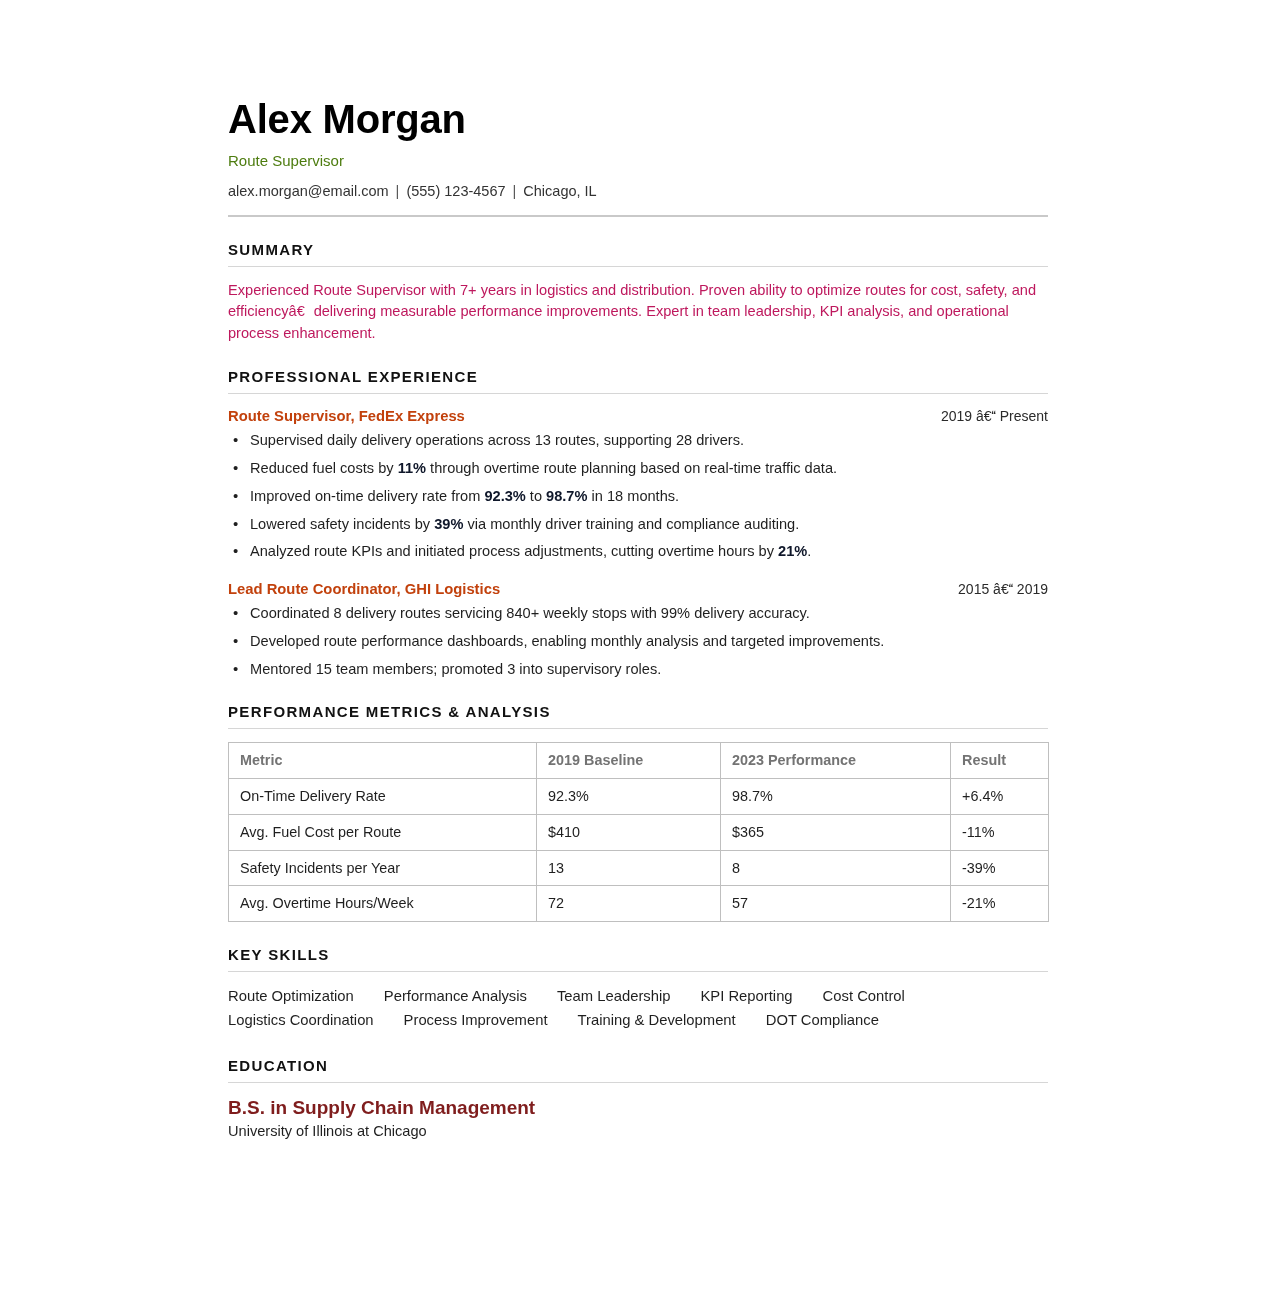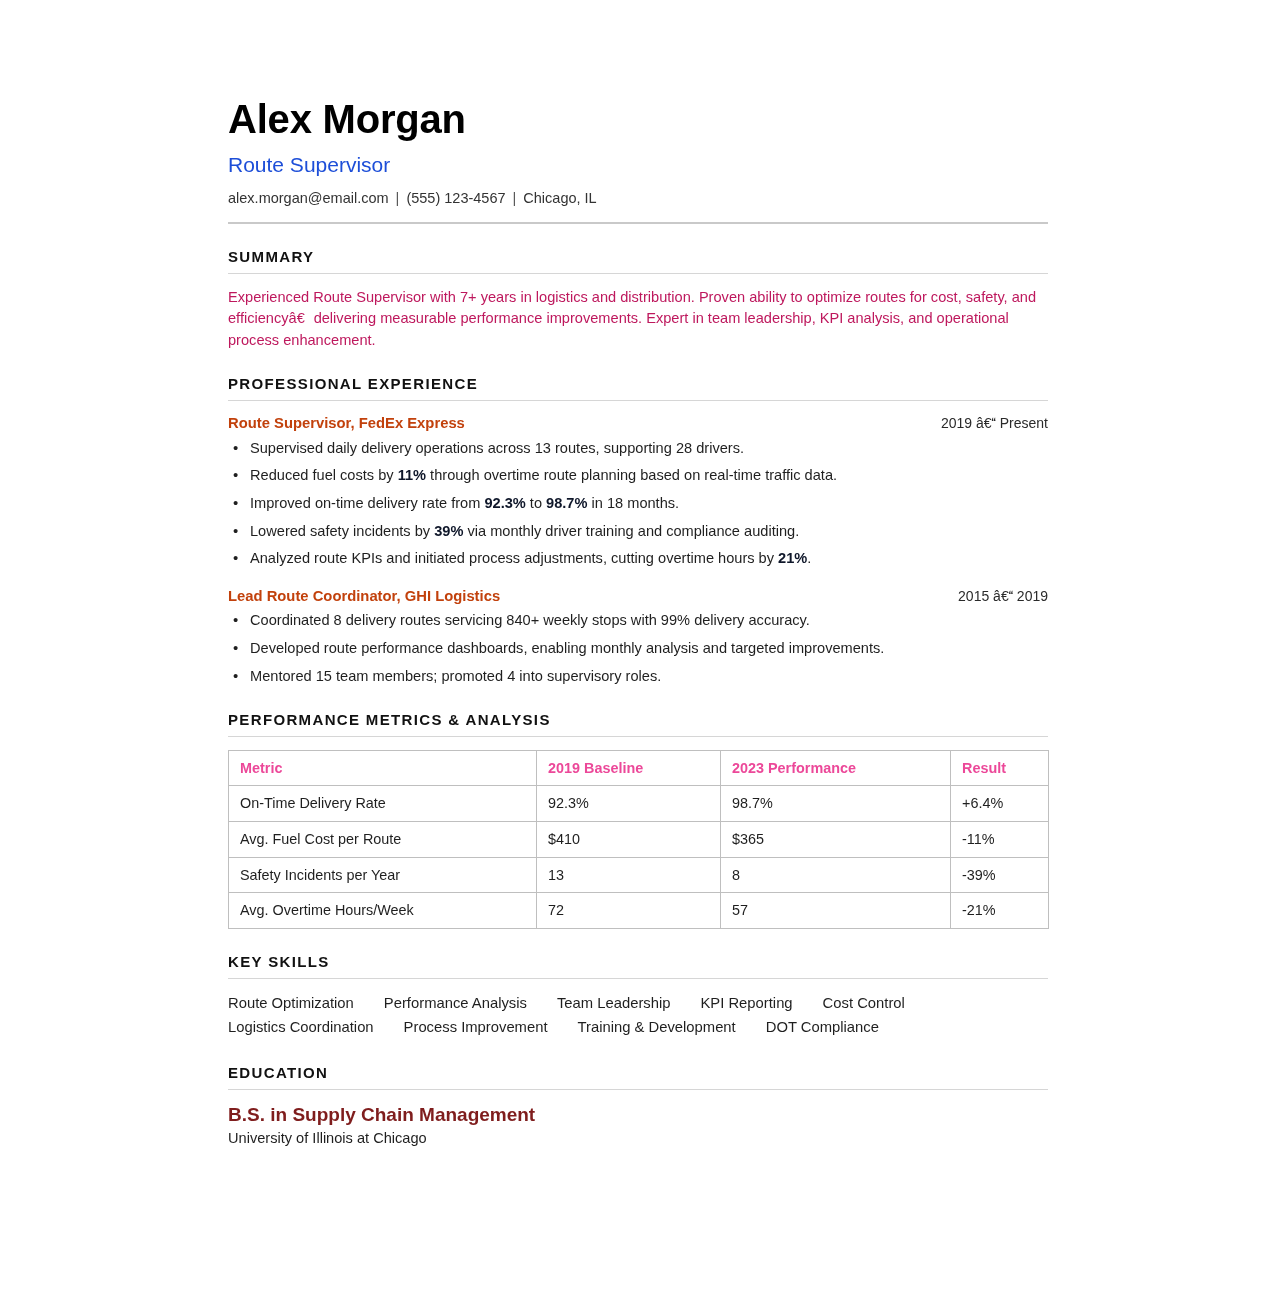--- a/index.html
+++ b/index.html
@@ -31,22 +31,22 @@
   
   .name {
     font-size: 40px;
     font-weight: bold;
     color: #000000;
     letter-spacing: -0.2px;
     line-height: 1.15;
     margin: 0 0 10px 0;
   }
   .job-title {
-    font-size: 21px;
-    color: #1d4ed8;
+    font-size: 15px;
+    color: #4d7c0f;
     line-height: 1.2;
     margin: 0 0 12px 0;
     font-weight: normal;
   }
   .contact-line {
     font-size: 14.5px;
     color: #333333;
     line-height: 1.3;
     margin: 0 0 14px 0;
   }
@@ -157,21 +157,21 @@
   table.metrics td {
     border: 1px solid #bfbfbf;
     text-align: left;
     padding: 8px 11px;
     line-height: 1.3;
     vertical-align: middle;
     color: #1f1f1f;
   }
   table.metrics th {
     font-weight: bold;
-    color: #ec4899;
+    color: #737373;
     height: 18px;
   }
   table.metrics td { height: 17px; }
 
   
   .skills-wrap {
     font-size: 0;
     max-width: 740px;
   }
   .skill {
@@ -241,21 +241,21 @@
         </div>
 
         <div class="job">
           <div class="job-head">
             <span class="job-role">Lead Route Coordinator, GHI Logistics</span>
             <span class="job-dates">2015 â€ 2019</span>
           </div>
           <ul class="bullets">
             <li><span>Coordinated 8 delivery routes servicing 840+ weekly stops with 99% delivery accuracy.</span></li>
             <li><span>Developed route performance dashboards, enabling monthly analysis and targeted improvements.</span></li>
-            <li><span>Mentored 15 team members; promoted 4 into supervisory roles.</span></li>
+            <li><span>Mentored 15 team members; promoted 3 into supervisory roles.</span></li>
           </ul>
         </div>
 
       </div>
     </div>
 
     <div class="section">
       <div class="section-title">PERFORMANCE METRICS &amp; ANALYSIS</div>
       <hr class="section-rule">
       <div class="section-body">

